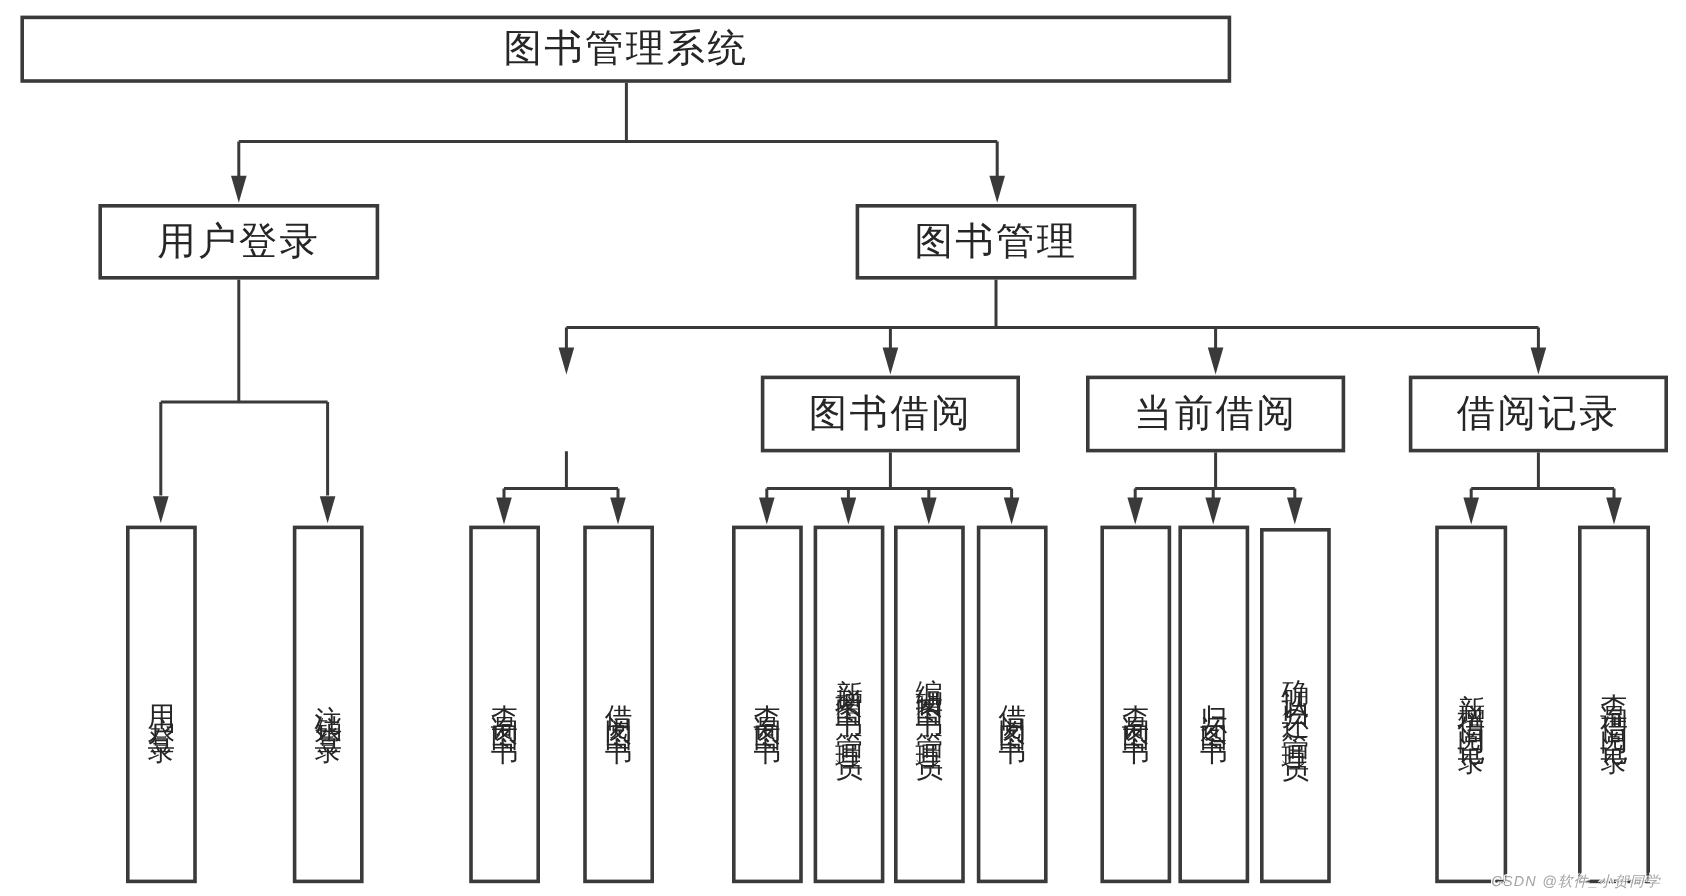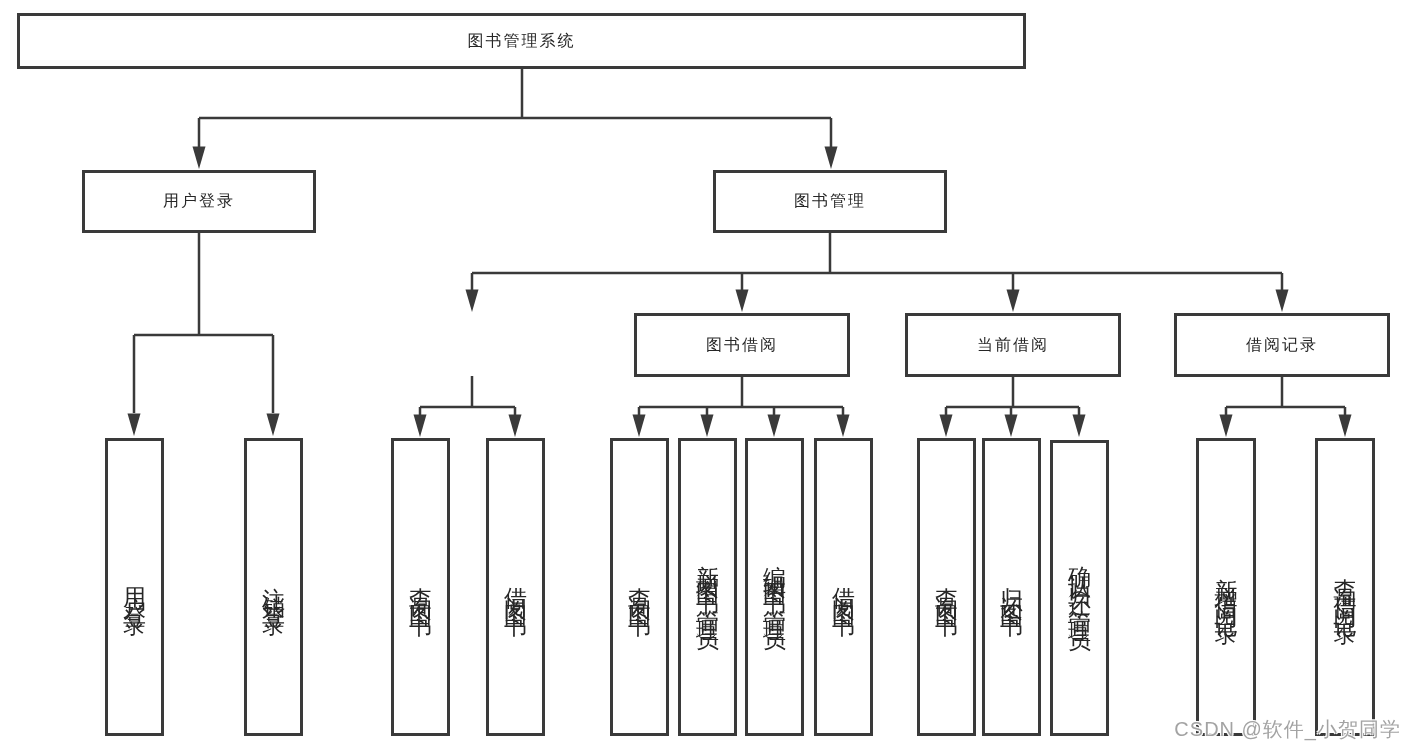--- a/index.html
+++ b/index.html
@@ -23,41 +23,42 @@
     color:var(--line);
     z-index:1;
   }
   .node{
     position:absolute;
     box-sizing:border-box;
     background:var(--box-fill);
     border:3px solid var(--box-border);
     display:flex;align-items:center;justify-content:center;
     color:var(--text);
-    font-size:16px;
+    font-size:32px;
     letter-spacing:2px;
     z-index:2;
     white-space:nowrap;
   }
   .leaf{
     writing-mode:vertical-rl;
     text-orientation:mixed;
     font-size:23px;
     letter-spacing:9px;
     white-space:normal;
     line-height:1;
   }
   .watermark{
     position:absolute;
-    right:4px;bottom:4px;
-    font-size:20px;
+    right:21px;bottom:4px;
+    font-size:12px;
     letter-spacing:1px;
     color:var(--watermark);
     text-shadow:1px 1px 0 rgba(255,255,255,.95), -1px -1px 0 rgba(255,255,255,.95), 1px -1px 0 rgba(255,255,255,.95), -1px 1px 0 rgba(255,255,255,.95);
     z-index:3;
+    font-style:italic;
   }
 </style>
 </head>
 <body>
 
 <div class="canvas">
 
   <svg class="connector-layer" viewBox="0 0 1405 747" xmlns="http://www.w3.org/2000/svg">
 
     <g stroke="currentColor" stroke-width="2.5" fill="none">

